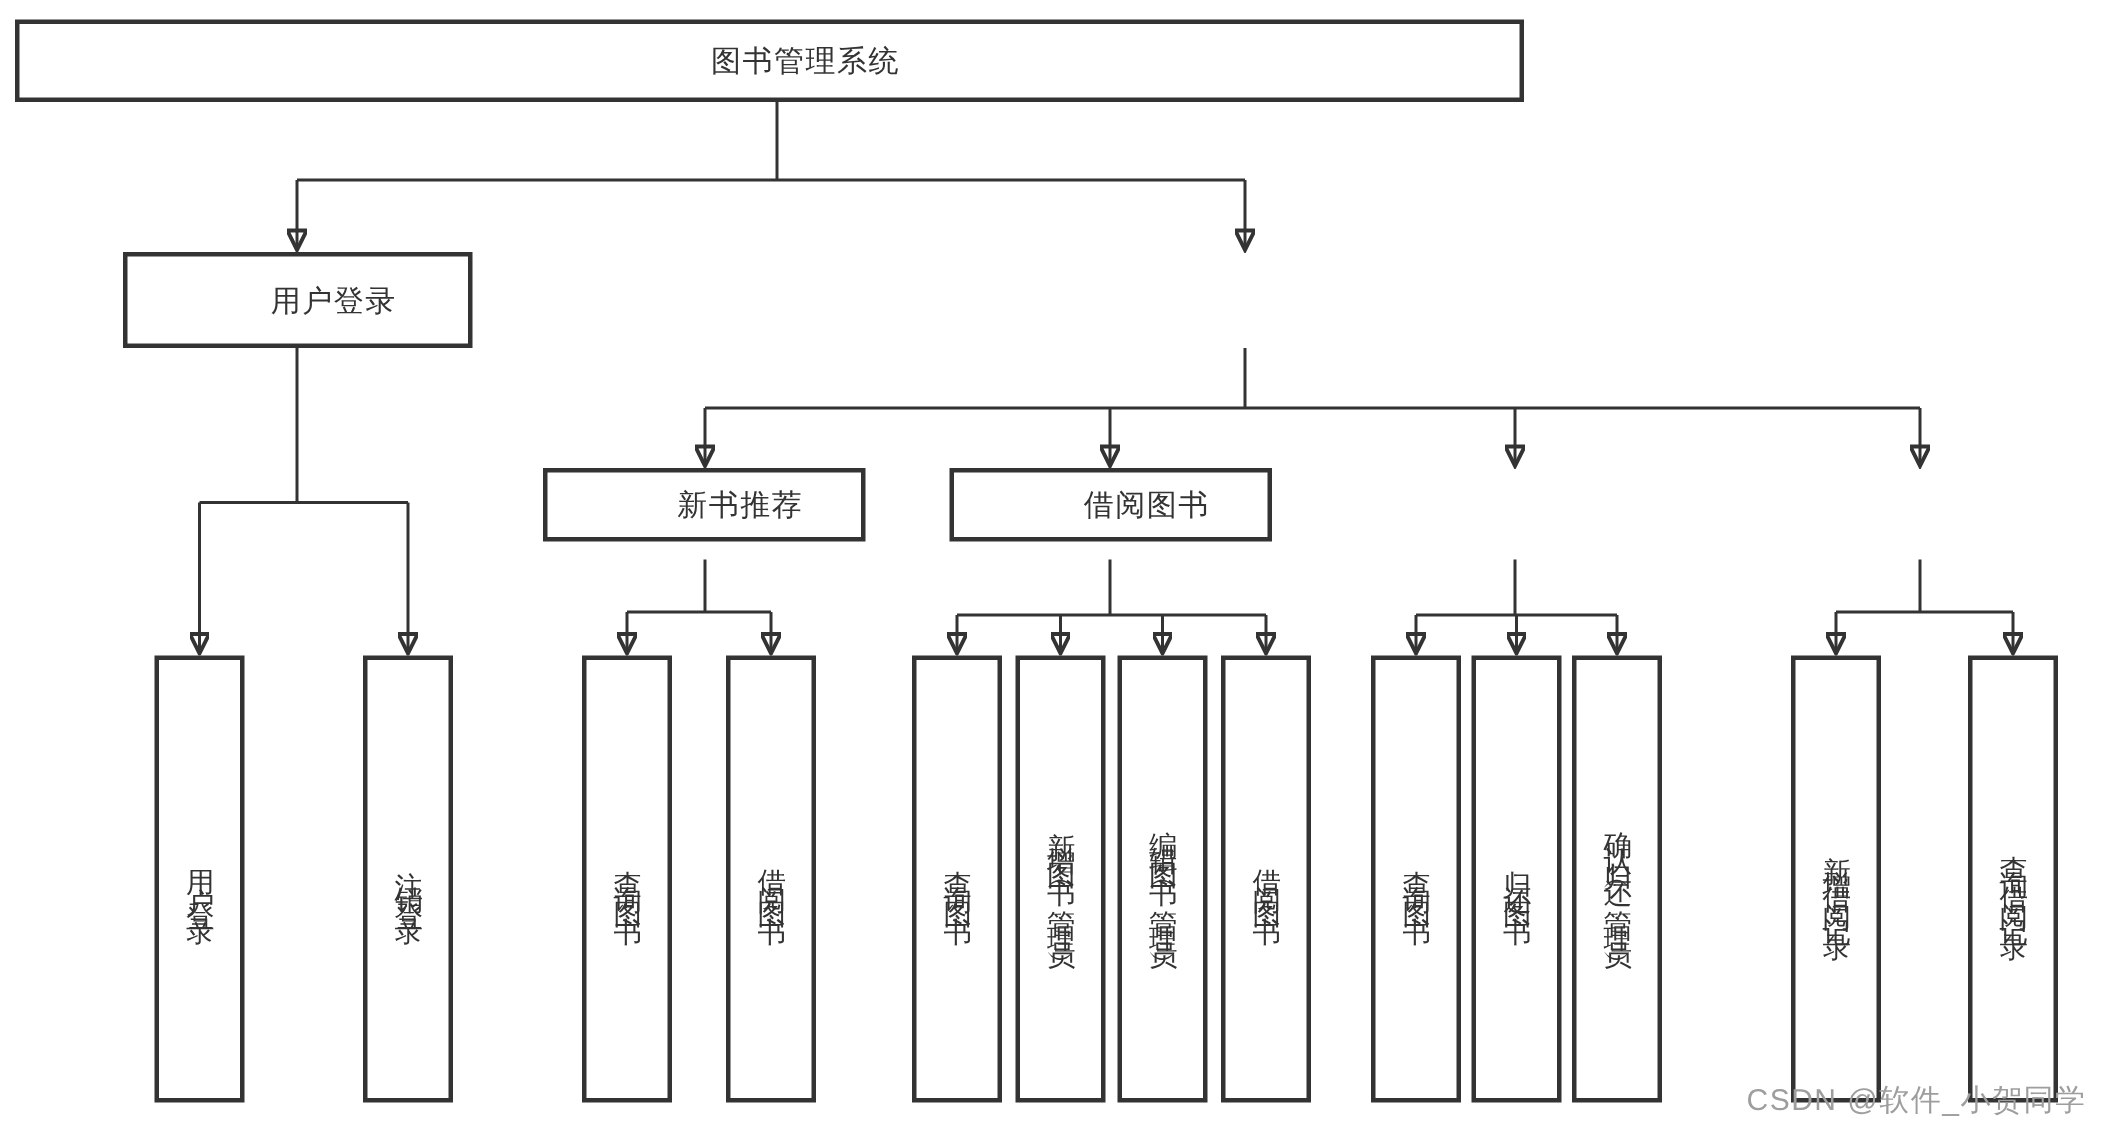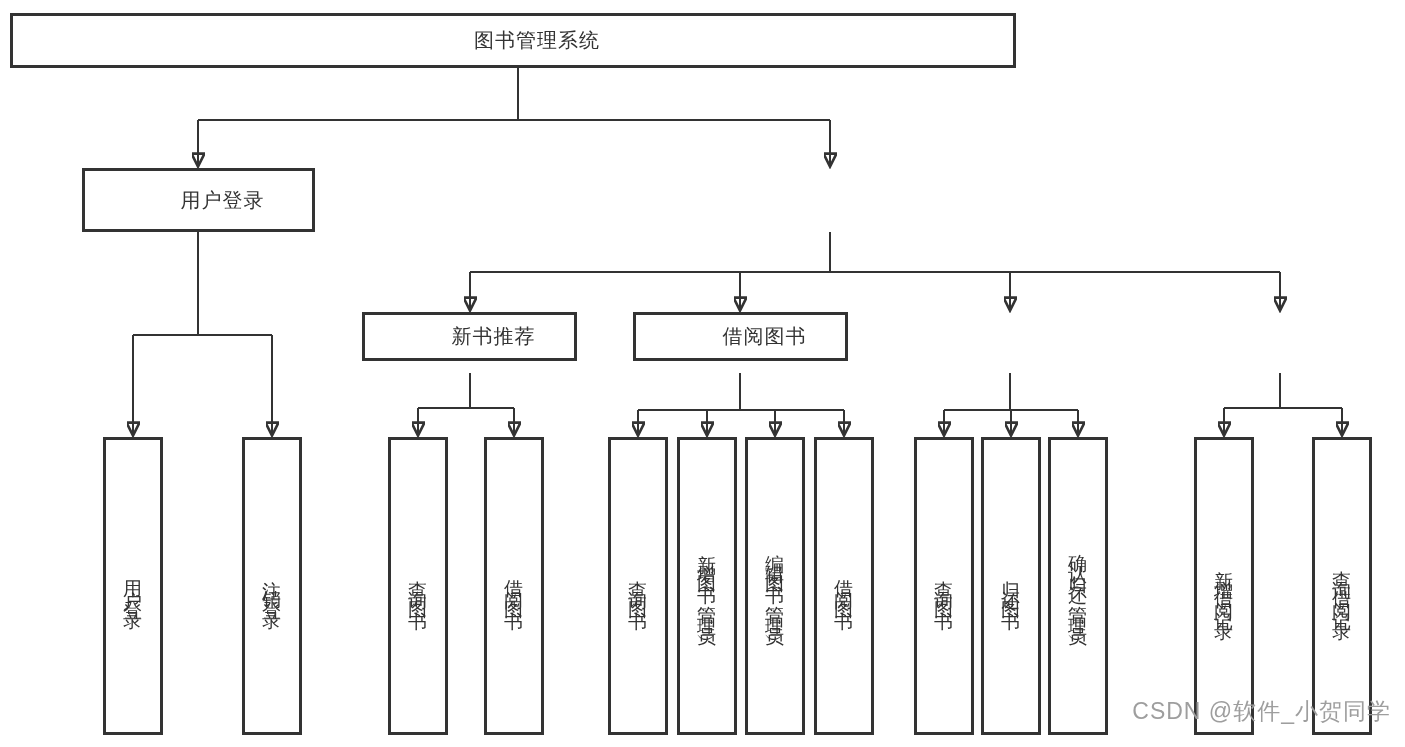--- a/index.html
+++ b/index.html
@@ -60,22 +60,22 @@
   #lf-ret{left:981px;}
   #lf-confirm{left:1048px;}
   #lf-addrec{left:1194px;}
   #lf-qrec{left:1312px;}
   
   #wires{position:absolute;left:0;top:0;width:1405px;height:747px;pointer-events:none;}
   #wires path{stroke:#333333;stroke-width:2;fill:none;}
   
   #watermark{
     position:absolute;
-    right:14px;bottom:20px;
-    font-size:23px;
+    right:14px;bottom:0;
+    font-size:20px;
     color:#9e9e9e;
     letter-spacing:1px;
     white-space:nowrap;
   }
 </style>
 </head>
 <body>
 
 <div id="canvas">
 

